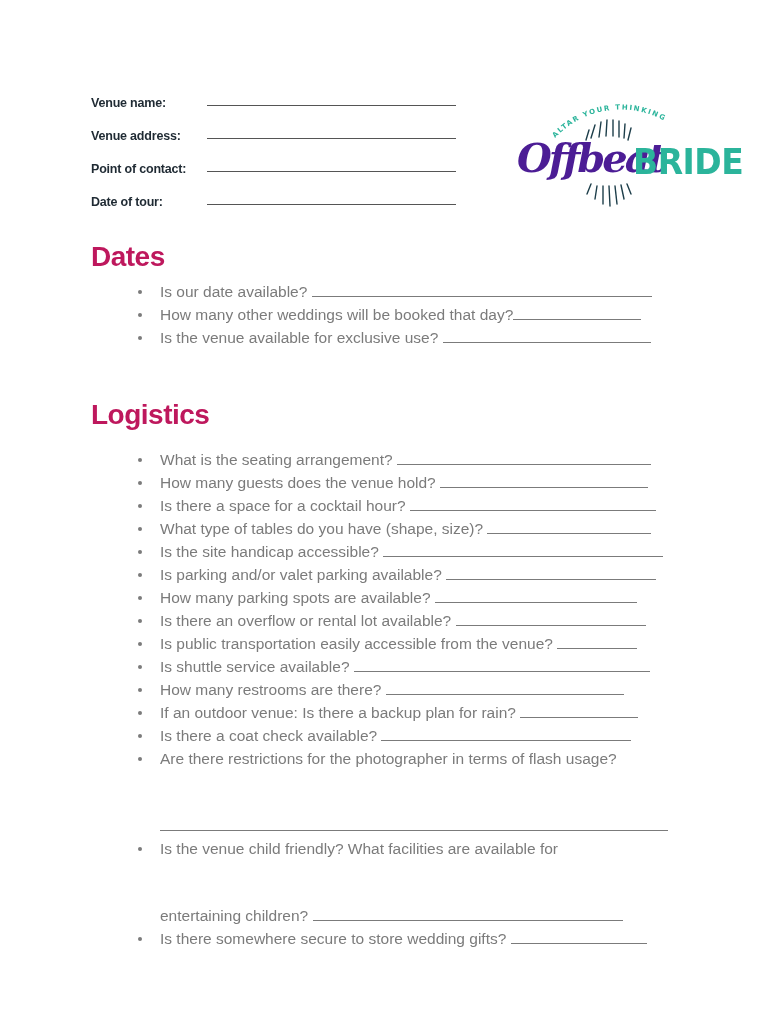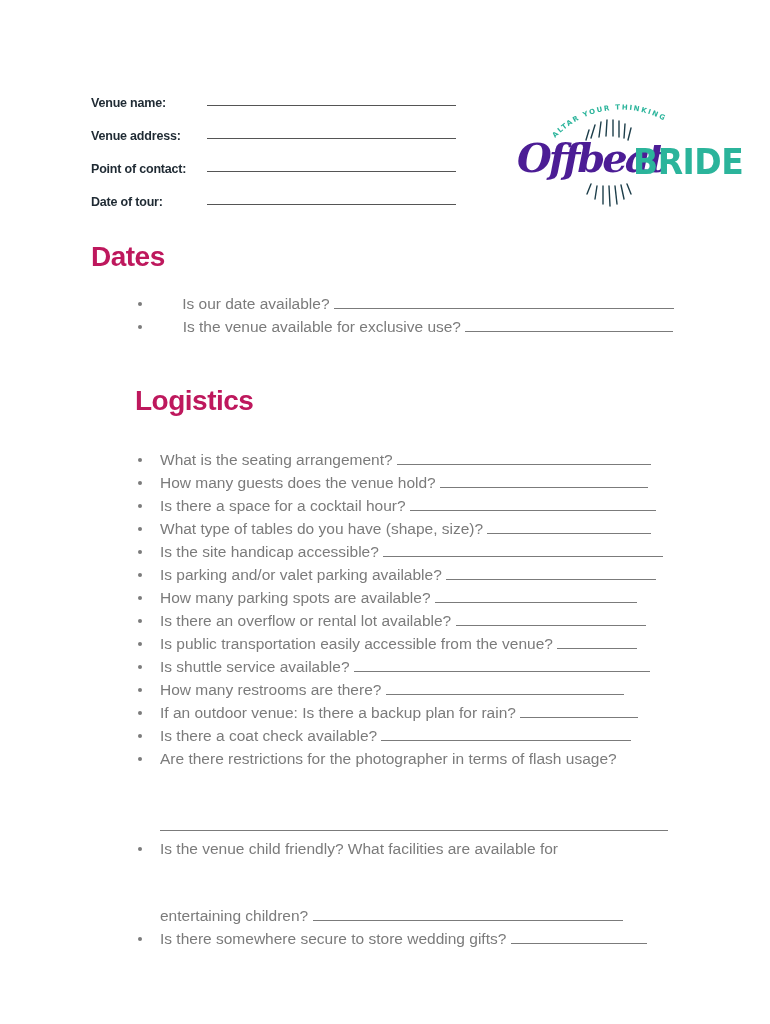--- a/index.html
+++ b/index.html
@@ -71,26 +71,27 @@
         <line x1="100" y1="86" x2="102" y2="104"></line>
         <line x1="106" y1="85" x2="109" y2="99"></line>
         <line x1="112" y1="84" x2="116" y2="94"></line>
       </g>
     </svg>
     <span class="logo-script">Offbeat</span>
     <span class="logo-bride">BRIDE</span>
   </div>
 
   <div class="section-title" style="top:241px;">Dates</div>
-  <ul class="bullet-list" style="top:292px;text-align:center;">
+  <ul class="bullet-list" style="top:280px;">
     <li><span class="dot"></span><span>Is our date available? </span><span class="blank" style="width:340px"></span></li>
+    <li><span class="dot"></span><span>How many other weddings will be booked that day?</span><span class="blank" style="width:128px"></span></li>
     <li><span class="dot"></span><span>Is the venue available for exclusive use? </span><span class="blank" style="width:208px"></span></li>
   </ul>
 
-  <div class="section-title" style="top:385px;margin-left:44px;">Logistics</div>
+  <div class="section-title" style="top:399px;">Logistics</div>
   <ul class="bullet-list" style="top:448px;">
     <li><span class="dot"></span><span>What is the seating arrangement? </span><span class="blank" style="width:254px"></span></li>
     <li><span class="dot"></span><span>How many guests does the venue hold? </span><span class="blank" style="width:208px"></span></li>
     <li><span class="dot"></span><span>Is there a space for a cocktail hour? </span><span class="blank" style="width:246px"></span></li>
     <li><span class="dot"></span><span>What type of tables do you have (shape, size)? </span><span class="blank" style="width:164px"></span></li>
     <li><span class="dot"></span><span>Is the site handicap accessible? </span><span class="blank" style="width:280px"></span></li>
     <li><span class="dot"></span><span>Is parking and/or valet parking available? </span><span class="blank" style="width:210px"></span></li>
     <li><span class="dot"></span><span>How many parking spots are available? </span><span class="blank" style="width:202px"></span></li>
     <li><span class="dot"></span><span>Is there an overflow or rental lot available? </span><span class="blank" style="width:190px"></span></li>
     <li><span class="dot"></span><span>Is public transportation easily accessible from the venue? </span><span class="blank" style="width:80px"></span></li>

